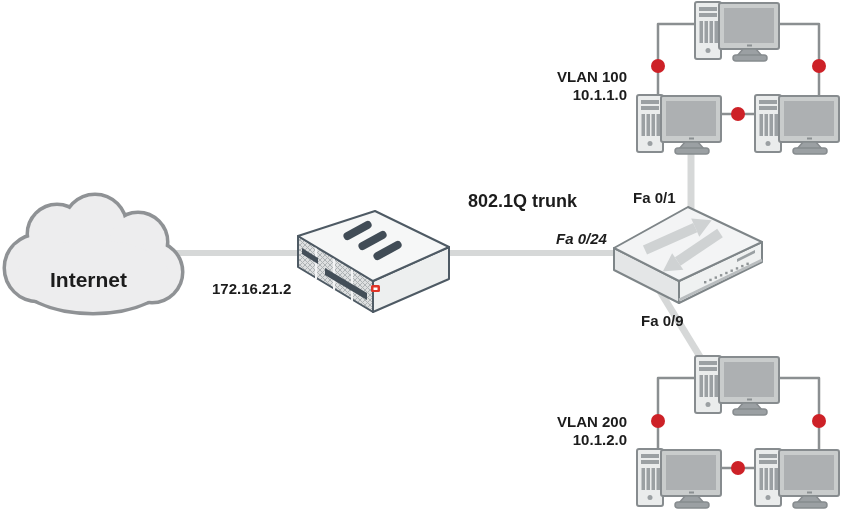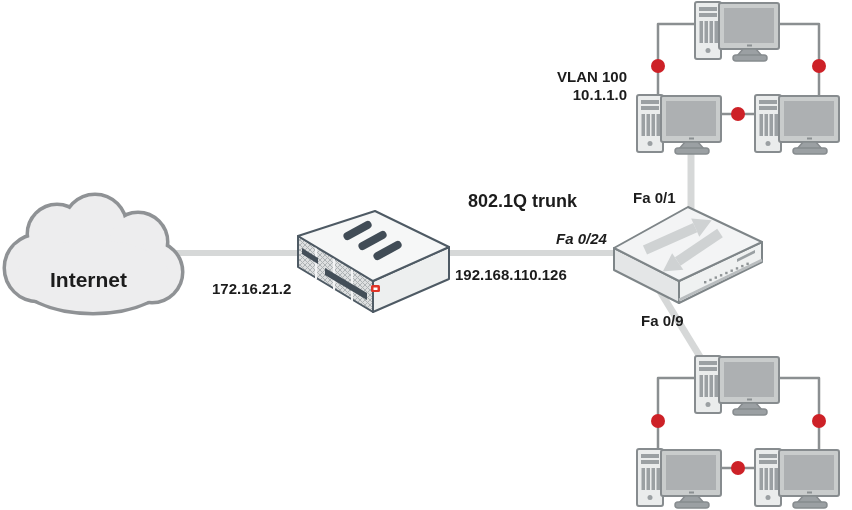--- a/index.html
+++ b/index.html
@@ -156,26 +156,29 @@
 
   <div class="lbl huge" style="left:50px;top:269px;">Internet</div>
 
 
   <div class="lbl" style="left:212px;top:280px;">172.16.21.2</div>
 
   <div class="lbl big" style="left:468px;top:191px;">802.1Q trunk</div>
 
   <div class="lbl" style="left:556px;top:230px;font-style:italic;">Fa 0/24</div>
 
-  <div class="lbl" style="left:455px;top:266px;">192.168.110.126</div>
 
   <div class="lbl" style="left:633px;top:189px;">Fa 0/1</div>
 
   <div class="lbl" style="left:641px;top:312px;text-align:right;">Fa 0/9</div>
 
 
   <div class="lbl right" style="left:537px;top:68px;width:90px;">
     <div>VLAN 100</div>
     <div>10.1.1.0</div>
   </div>
 
+  <div class="lbl right" style="left:537px;top:413px;width:90px;">
+    <div>VLAN 200</div>
+    <div>10.1.2.0</div>
+  </div>
 
 </div>
 
 </body></html>

